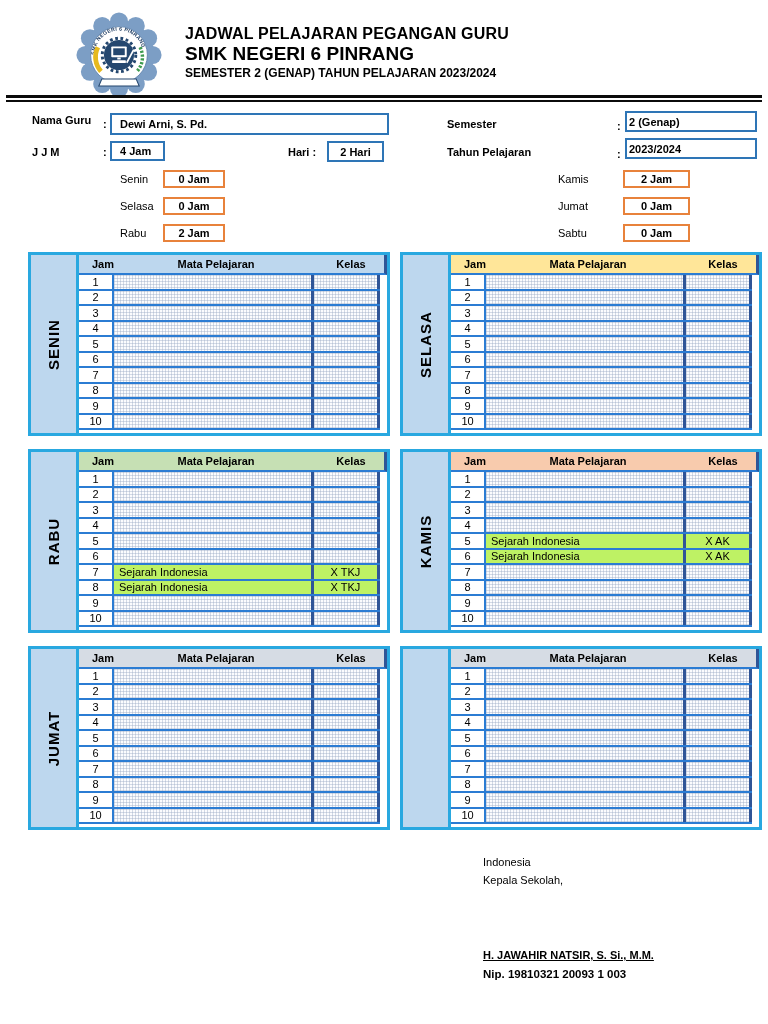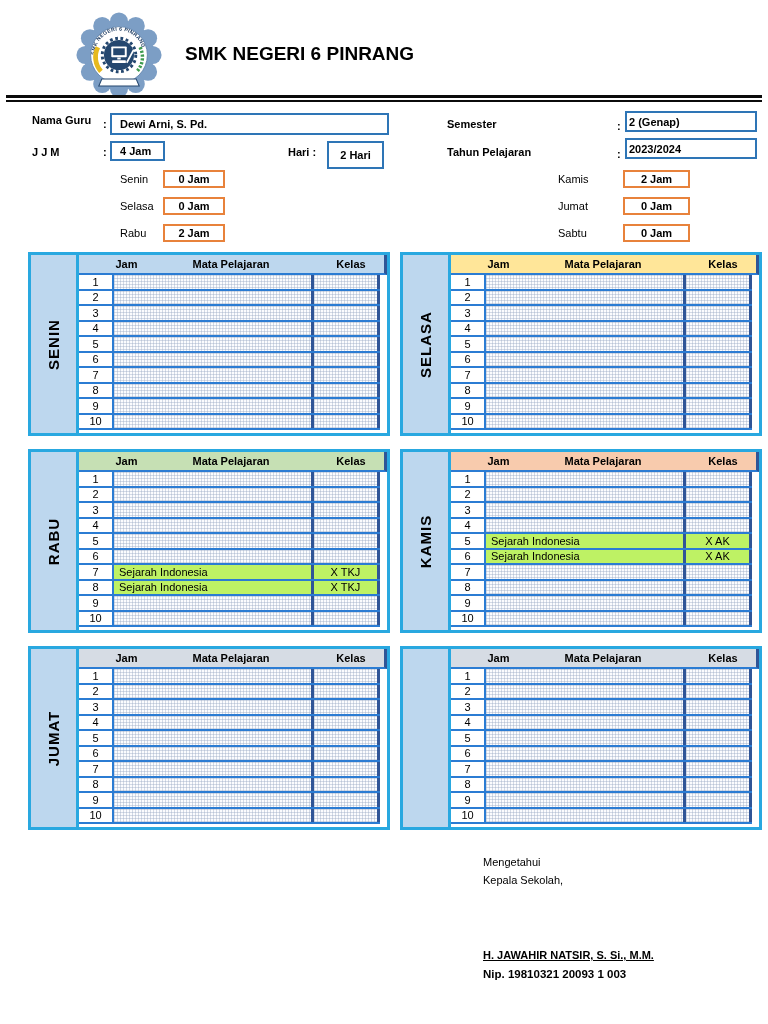--- a/index.html
+++ b/index.html
@@ -29,21 +29,21 @@
   .day-block{position:absolute;width:362px;height:184px;box-sizing:border-box;
              border:3px solid #29A8E0;background:#fff;}
   .band{position:absolute;left:0;top:0;bottom:0;width:45px;background:#BDD7EE;
         border-right:3px solid #29A8E0;display:flex;align-items:center;justify-content:center;}
   .band-label{transform:rotate(-90deg);font-weight:bold;font-size:15px;letter-spacing:1px;
               white-space:nowrap;}
   .tarea{position:absolute;left:48px;right:0;top:0;bottom:0;}
   .thead{position:absolute;left:0;right:0;top:0;height:18px;display:flex;align-items:center;
          border-bottom:2px solid #2B7CD3;border-right:3px solid #2F5597;box-sizing:content-box;
          font-weight:bold;font-size:11px;}
-  .th0{width:35px;text-align:center;padding-left:30px;} .th1{flex:1;text-align:center;} .th2{width:66px;text-align:center;}
+  .th0{width:35px;text-align:right;} .th1{flex:1;text-align:center;} .th2{width:66px;text-align:center;}
   .tbody{position:absolute;left:0;right:7px;top:20px;bottom:3px;display:flex;flex-direction:column;}
   .t-row{flex:1;display:flex;border-bottom:2px solid #2B7CD3;box-sizing:border-box;min-height:0;}
   .c-jam{width:33px;border-right:2px solid #2B7CD3;display:flex;align-items:center;
          justify-content:center;font-size:11px;background:#fff;}
   .c-mapel{flex:1;border-right:3px solid #2F5597;display:flex;align-items:center;
            padding-left:5px;font-size:11px;min-width:0;}
   .c-kelas{width:63px;border-right:3px solid #2F5597;display:flex;align-items:center;
            justify-content:center;font-size:11px;}
   .pat{background-color:#FBFCFE;
        background-image:linear-gradient(rgba(150,168,196,.4) 1px,transparent 1px),
@@ -89,37 +89,39 @@
     <circle cx="50" cy="50" r="19.5" fill="none" stroke="#24476F" stroke-width="3.4" stroke-dasharray="3.2 3"></circle>
     <circle cx="50" cy="50" r="17.5" fill="#24476F"></circle>
     <rect x="41" y="40" width="18" height="12.5" rx="1" fill="#fff"></rect>
     <rect x="43.3" y="42.2" width="13.4" height="8" fill="#24476F"></rect>
     <rect x="48" y="53" width="4" height="2.2" fill="#fff"></rect>
     <rect x="42" y="56.2" width="16" height="3.2" rx="0.8" fill="#fff"></rect>
     <line x1="59" y1="59" x2="67" y2="44" stroke="#fff" stroke-width="2"></line>
     <path d="M 30,78 L 70,78 L 73.5,86 L 26.5,86 Z" fill="#fff" stroke="#24476F" stroke-width="1.2"></path>
   </svg>
 
+  <div class="abs t1">JADWAL PELAJARAN PEGANGAN GURU</div>
   <div class="abs t2">SMK NEGERI 6 PINRANG</div>
+  <div class="abs t3">SEMESTER 2 (GENAP) TAHUN PELAJARAN 2023/2024</div>
   <div class="abs rule"></div>
 
   <div class="abs lbl" style="left:32px;top:114px">Nama Guru</div>
   <div class="abs lbl" style="left:103px;top:118px">:</div>
   <div class="abs vbox padl8" style="left:110px;top:113px;width:279px;height:22px">Dewi Arni, S. Pd.</div>
 
   <div class="abs lbl" style="left:447px;top:118px">Semester</div>
   <div class="abs lbl" style="left:617px;top:120px">:</div>
   <div class="abs vbox padl10" style="left:625px;top:111px;width:132px;height:21px">2 (Genap)</div>
 
   <div class="abs lbl" style="left:32px;top:146px">J J M</div>
   <div class="abs lbl" style="left:103px;top:146px">:</div>
   <div class="abs vbox padl8" style="left:110px;top:141px;width:55px;height:20px">4 Jam</div>
 
   <div class="abs lbl" style="left:288px;top:146px">Hari :</div>
-  <div class="abs vbox ctr" style="left:327px;top:141px;width:57px;height:28px">2 Hari</div>
+  <div class="abs vbox ctr" style="left:327px;top:141px;width:57px;height:21px">2 Hari</div>
 
   <div class="abs lbl" style="left:447px;top:146px">Tahun Pelajaran</div>
   <div class="abs lbl" style="left:617px;top:148px">:</div>
   <div class="abs vbox padl10" style="left:625px;top:138px;width:132px;height:21px">2023/2024</div>
 
   <div class="abs lbl-n" style="left:120px;top:173px">Senin</div>
   <div class="abs obox" style="left:163px;top:170px;width:62px;height:18px">0 Jam</div>
   <div class="abs lbl-n" style="left:120px;top:200px">Selasa</div>
   <div class="abs obox" style="left:163px;top:197px;width:62px;height:18px">0 Jam</div>
   <div class="abs lbl-n" style="left:120px;top:227px">Rabu</div>
@@ -510,18 +512,18 @@
           </div>
           <div class="t-row">
             <div class="c-jam">10</div>
             <div class="c-mapel pat"></div>
             <div class="c-kelas pat"></div>
           </div>
         </div>
       </div>
   </section>
 
-  <div class="abs f-txt" style="left:483px;top:856px">Mengetahui</div>
+  <div class="abs f-txt" style="left:483px;top:856px">Indonesia</div>
   <div class="abs f-txt" style="left:483px;top:874px">Kepala Sekolah,</div>
   <div class="abs f-name" style="left:483px;top:949px">H. JAWAHIR NATSIR, S. Si., M.M.</div>
   <div class="abs f-nip" style="left:483px;top:968px">Nip. 19810321 20093 1 003</div>
 
 </div>
 
 </body></html>

